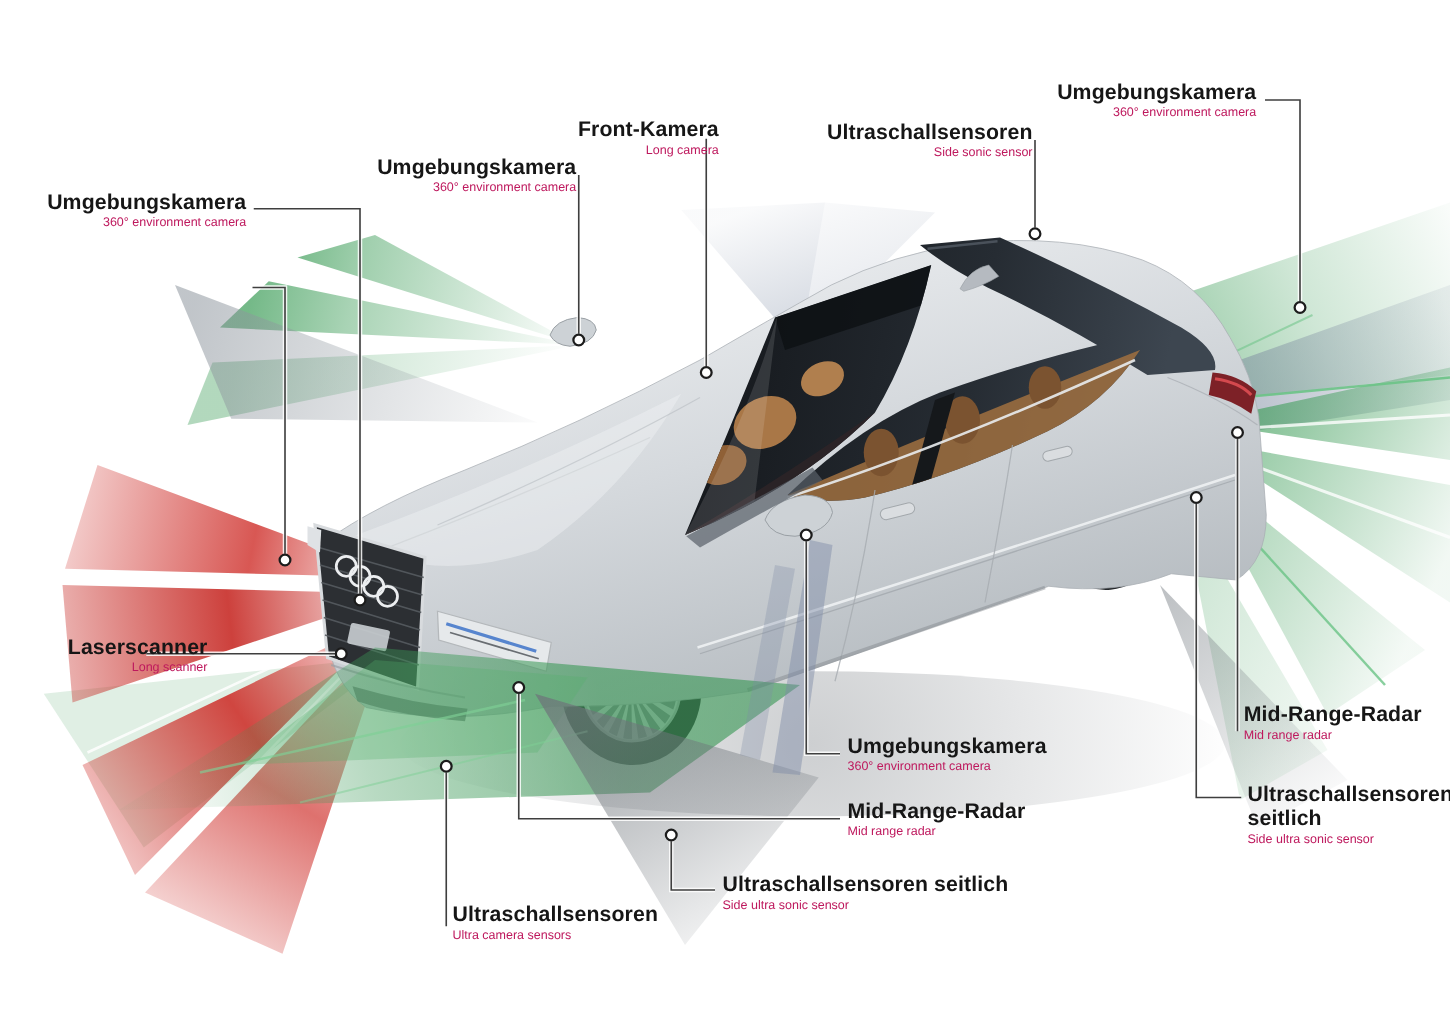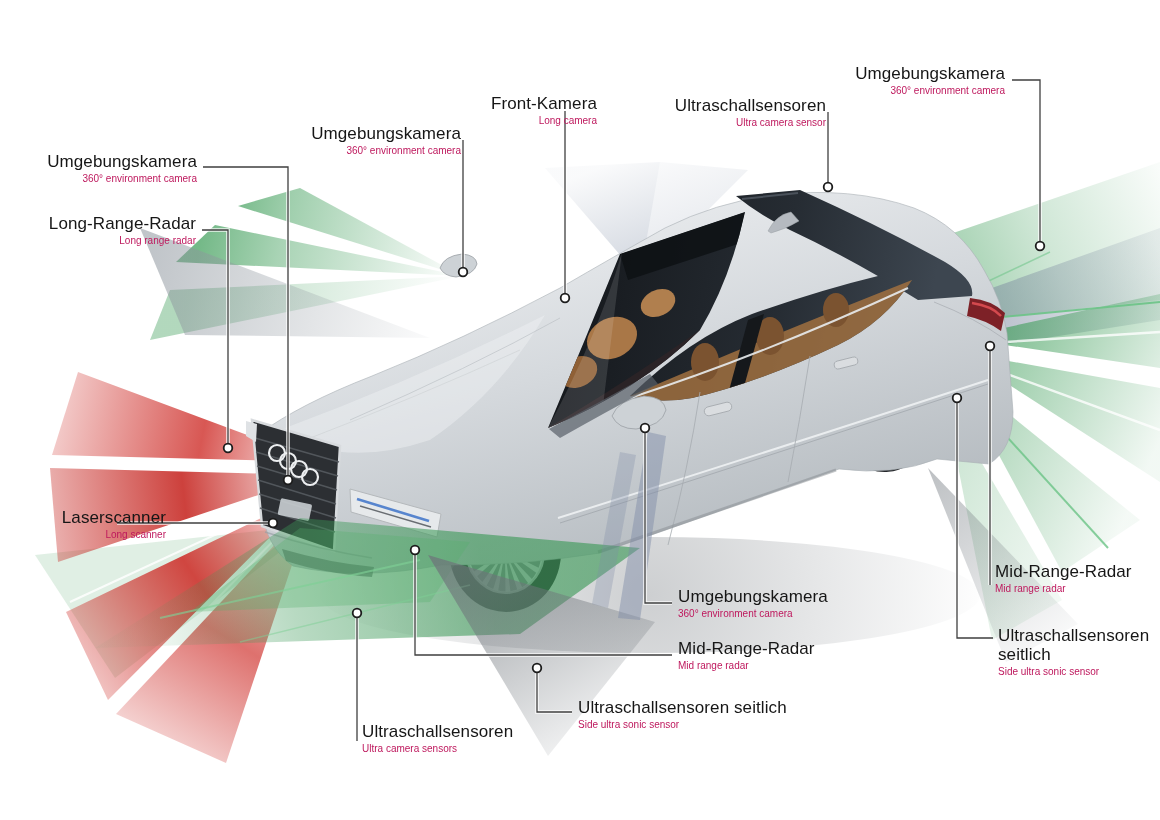--- a/index.html
+++ b/index.html
@@ -2,25 +2,25 @@
 <html><head>
 <meta charset="utf-8">
 <style>
   html,body{margin:0;padding:0;background:#ffffff;}
   .stage{position:relative;width:1160px;height:820px;background:#fff;overflow:hidden;
          font-family:"Liberation Sans",sans-serif;}
   .stage svg{position:absolute;left:0;top:0;}
   .lbl{position:absolute;color:#161616;white-space:nowrap;}
   .lbl.ra{text-align:right;}
   .lbl.wrap{white-space:normal;}
-  .lbl .de{font-size:17px;line-height:19px;font-weight:400;letter-spacing:.1px;}
+  .lbl .de{font-size:17px;line-height:19px;font-weight:700;letter-spacing:.1px;}
   .lbl .en{font-size:10px;line-height:15.5px;font-weight:400;color:#be185d;}
   #lb0{top:64px;right:155px}
   #lb1{top:96px;right:334px}
-  #lb2{top:94px;right:563px}
+  #lb2{top:94px;right:585px}
   #lb3{top:124px;right:699px}
   #lb4{top:152px;right:963px}
   #lb5{top:214px;right:964px}
   #lb6{top:508px;right:994px}
   #lb7{top:722px;left:362px}
   #lb8{top:698px;left:578px}
   #lb9{top:639px;left:678px}
   #lb10{top:587px;left:678px}
   #lb11{top:562px;left:995px}
   #lb12{top:626px;left:998px;width:172px}
@@ -306,38 +306,34 @@
     <circle cx="957" cy="398" r="4.3"></circle>
   </g>
 </svg>
 
   <div class="lbl ra" id="lb0">
     <div class="de">Umgebungskamera</div>
     <div class="en">360° environment camera</div>
   </div>
   <div class="lbl ra" id="lb1">
     <div class="de">Ultraschallsensoren</div>
-    <div class="en">Ultra camera sensor</div>
+    <div class="en">Side sonic sensor</div>
   </div>
   <div class="lbl ra" id="lb2">
     <div class="de">Front-Kamera</div>
     <div class="en">Long camera</div>
   </div>
   <div class="lbl ra" id="lb3">
     <div class="de">Umgebungskamera</div>
     <div class="en">360° environment camera</div>
   </div>
   <div class="lbl ra" id="lb4">
     <div class="de">Umgebungskamera</div>
     <div class="en">360° environment camera</div>
   </div>
-  <div class="lbl ra" id="lb5">
-    <div class="de">Long-Range-Radar</div>
-    <div class="en">Long range radar</div>
-  </div>
   <div class="lbl ra" id="lb6">
     <div class="de">Laserscanner</div>
     <div class="en">Long scanner</div>
   </div>
   <div class="lbl" id="lb7">
     <div class="de">Ultraschallsensoren</div>
     <div class="en">Ultra camera sensors</div>
   </div>
   <div class="lbl" id="lb8">
     <div class="de">Ultraschallsensoren seitlich</div>

